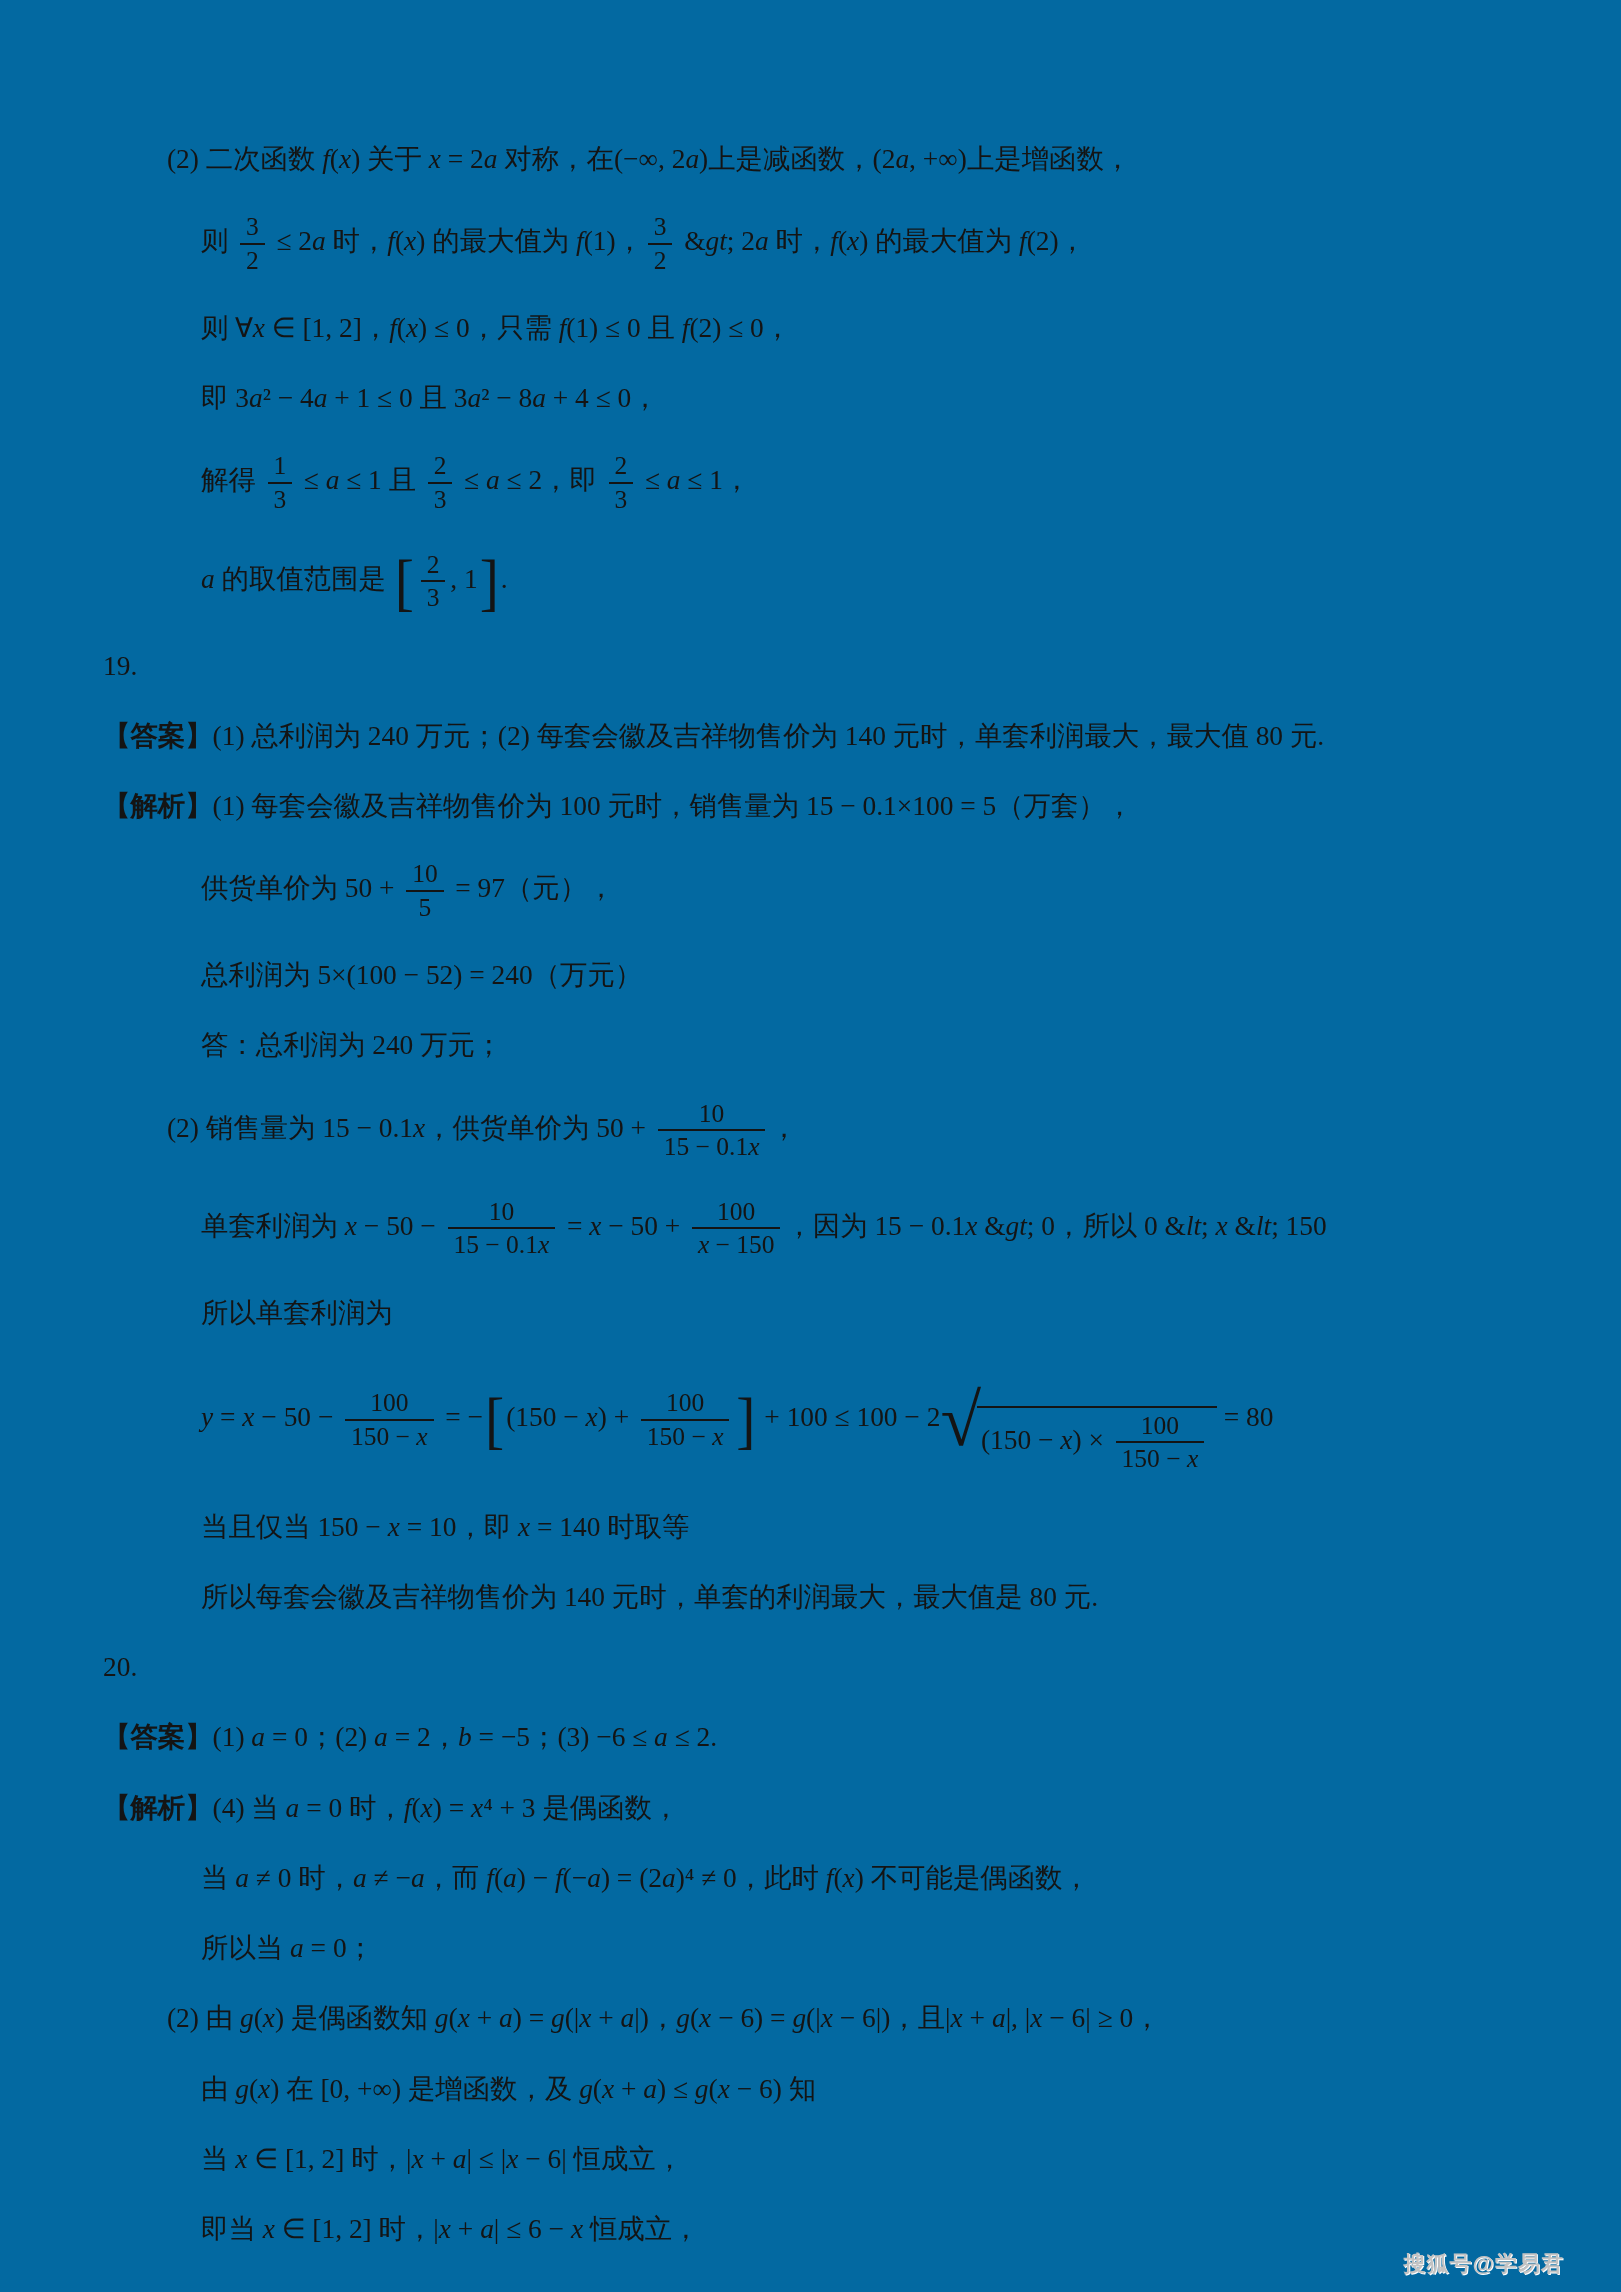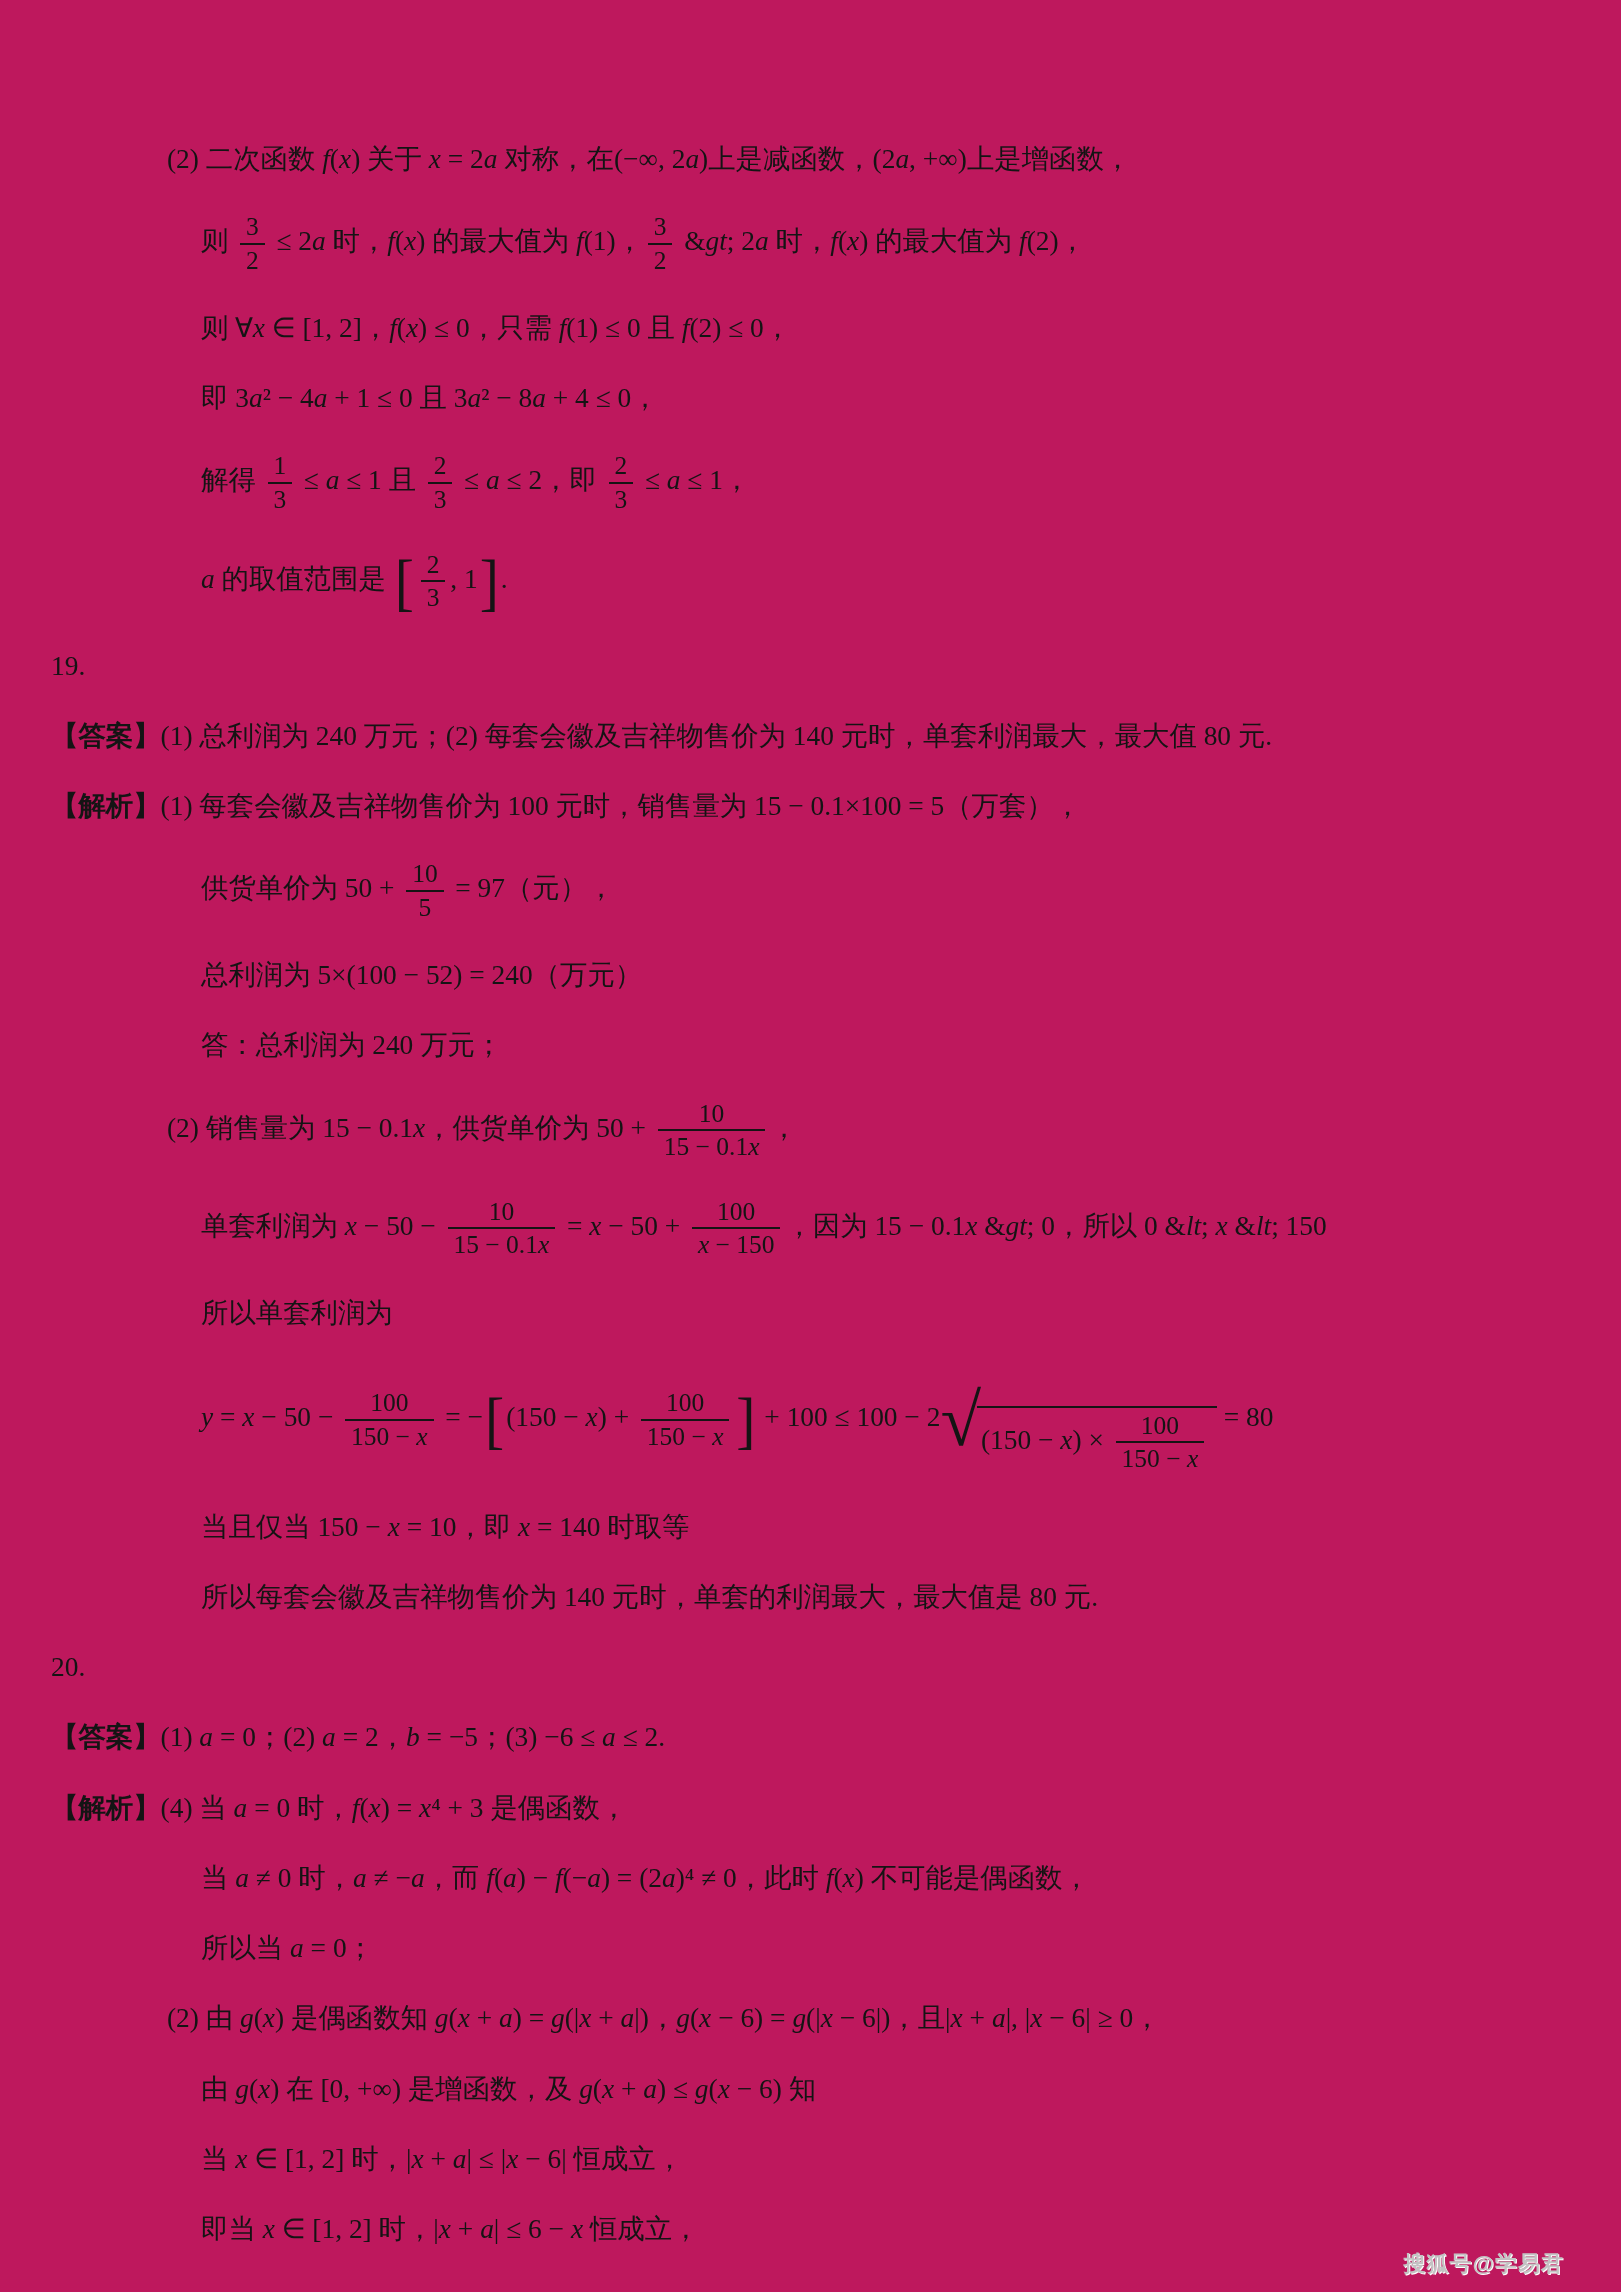--- a/index.html
+++ b/index.html
@@ -1,32 +1,32 @@
 <!DOCTYPE html>
 <html><head>
 <meta charset="utf-8">
 <style>
   html,body{margin:0;padding:0;background:#ffffff;}
   .page{
     position:relative;
     width:1621px;height:2293px;
-    background:#be185d;
+    background:#0369a1;
     overflow:hidden;
     font-family:"Liberation Serif", serif;
     color:#141414;
   }
   .content{padding-top:142px;}
   .line{
     font-size:27.4px;
     line-height:1.25;
     margin-bottom:36px;
     white-space:normal;
     padding-right:118px;
   }
-  .ind0{padding-left:51px;}
+  .ind0{padding-left:103px;}
   .ind1{padding-left:167px;}
   .ind2{padding-left:201px;}
   .zh{color:#141414;}
   .zh.bold{font-weight:bold;}
   .math{font-family:"Liberation Serif", serif;}
   .math i{font-style:italic;}
   .frac{
     display:inline-block;
     vertical-align:middle;
     text-align:center;

